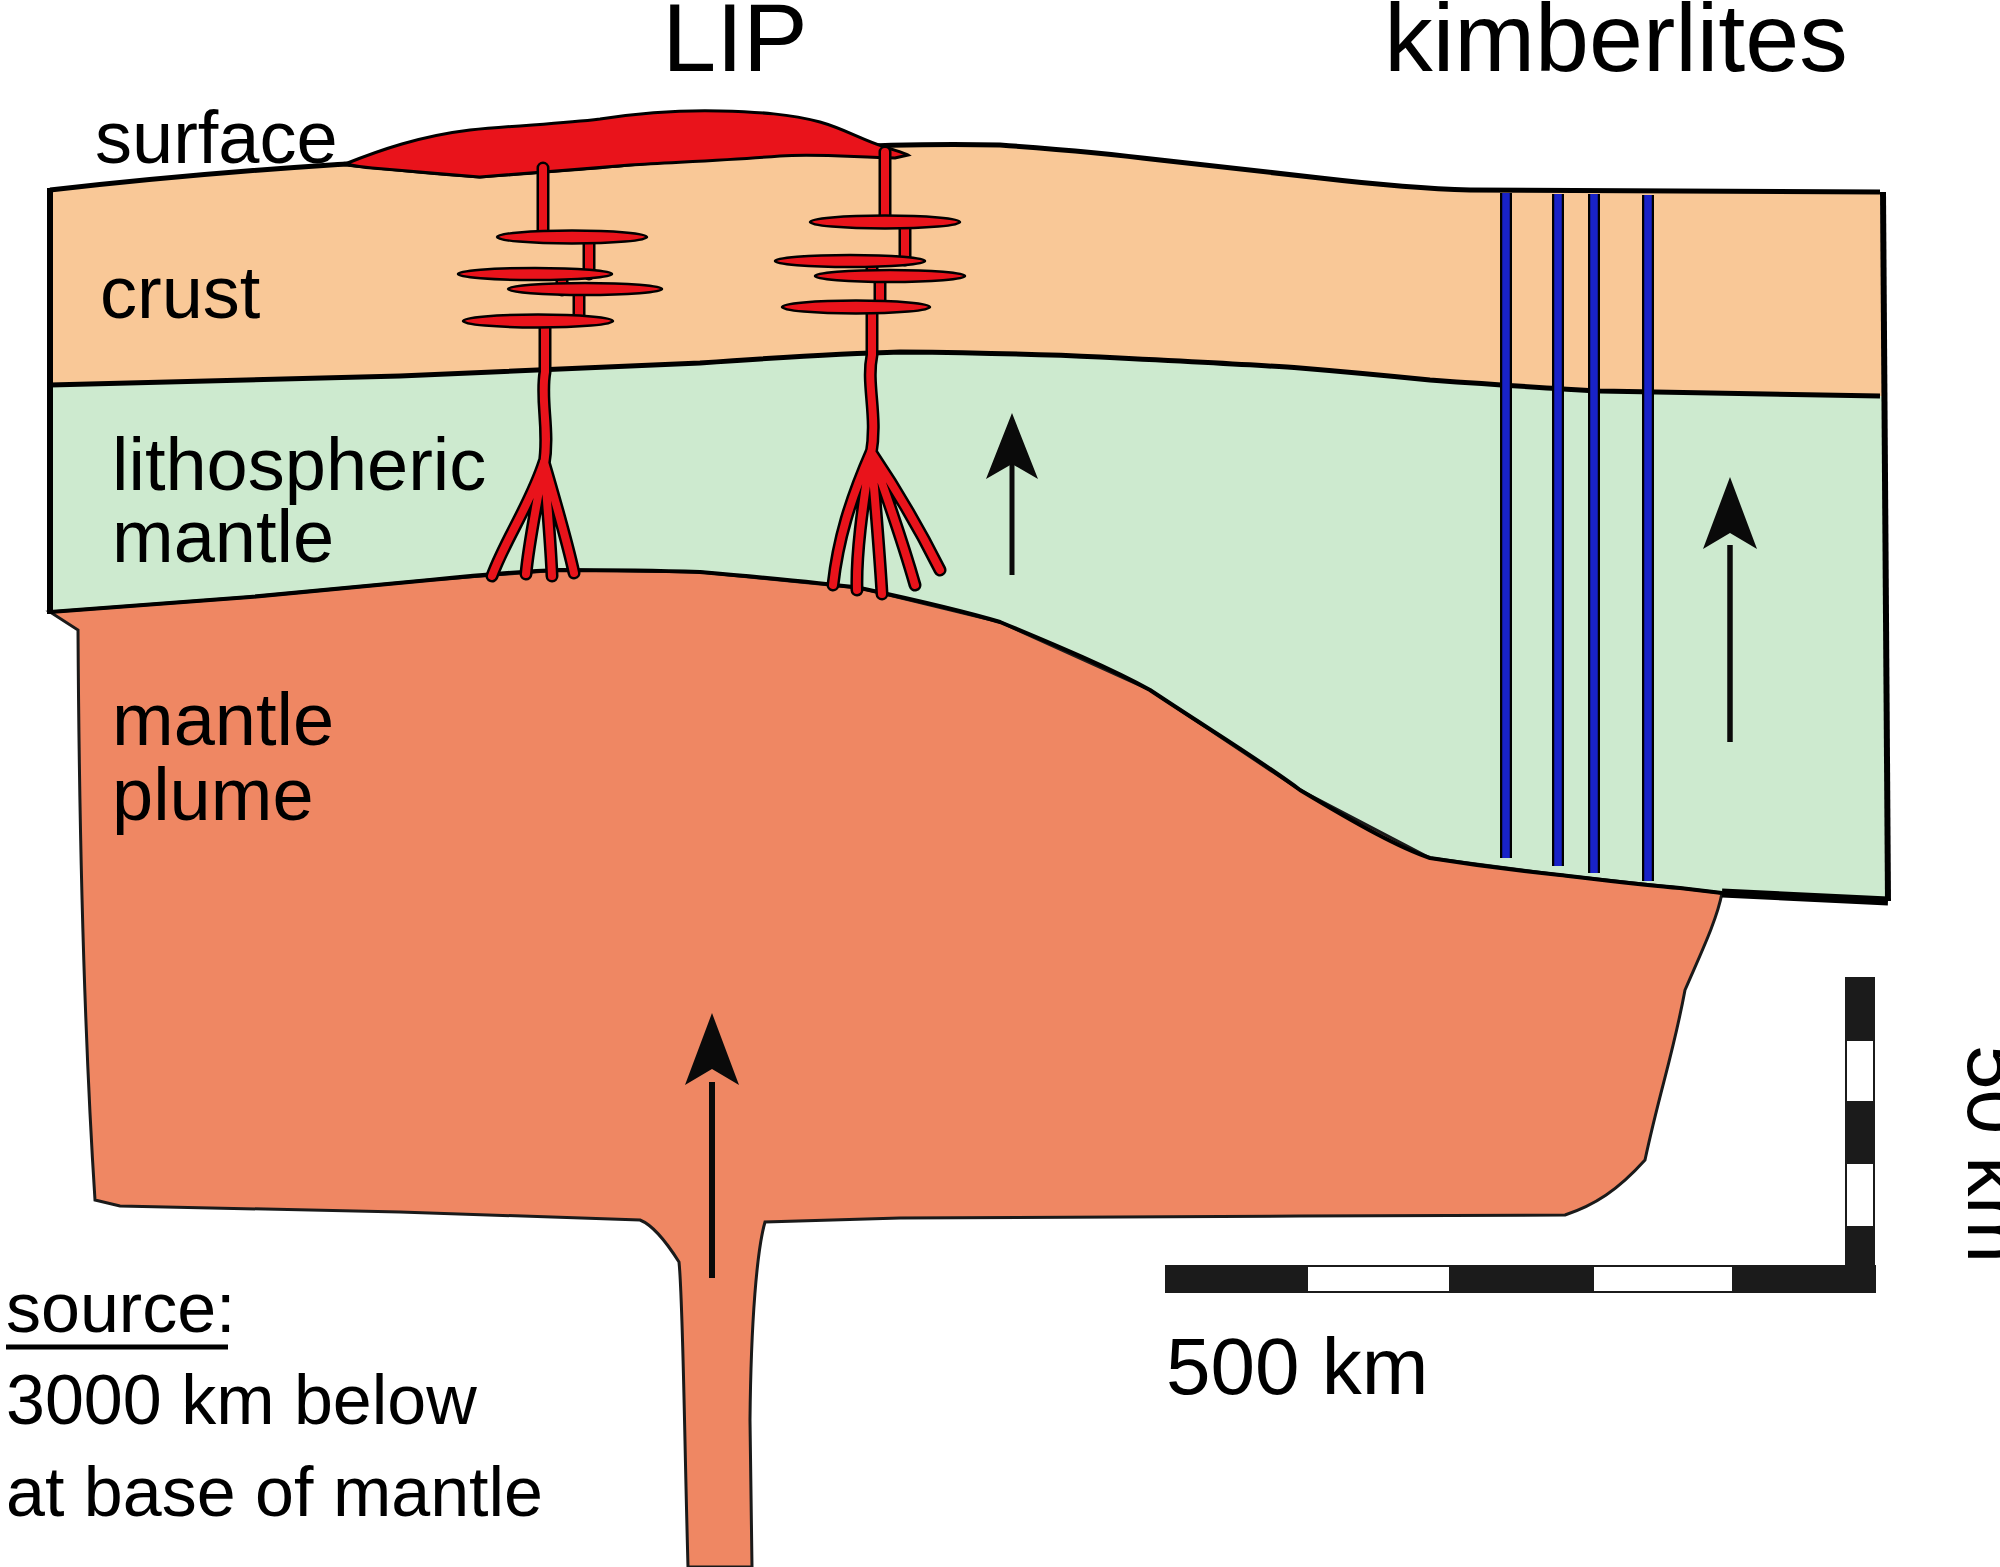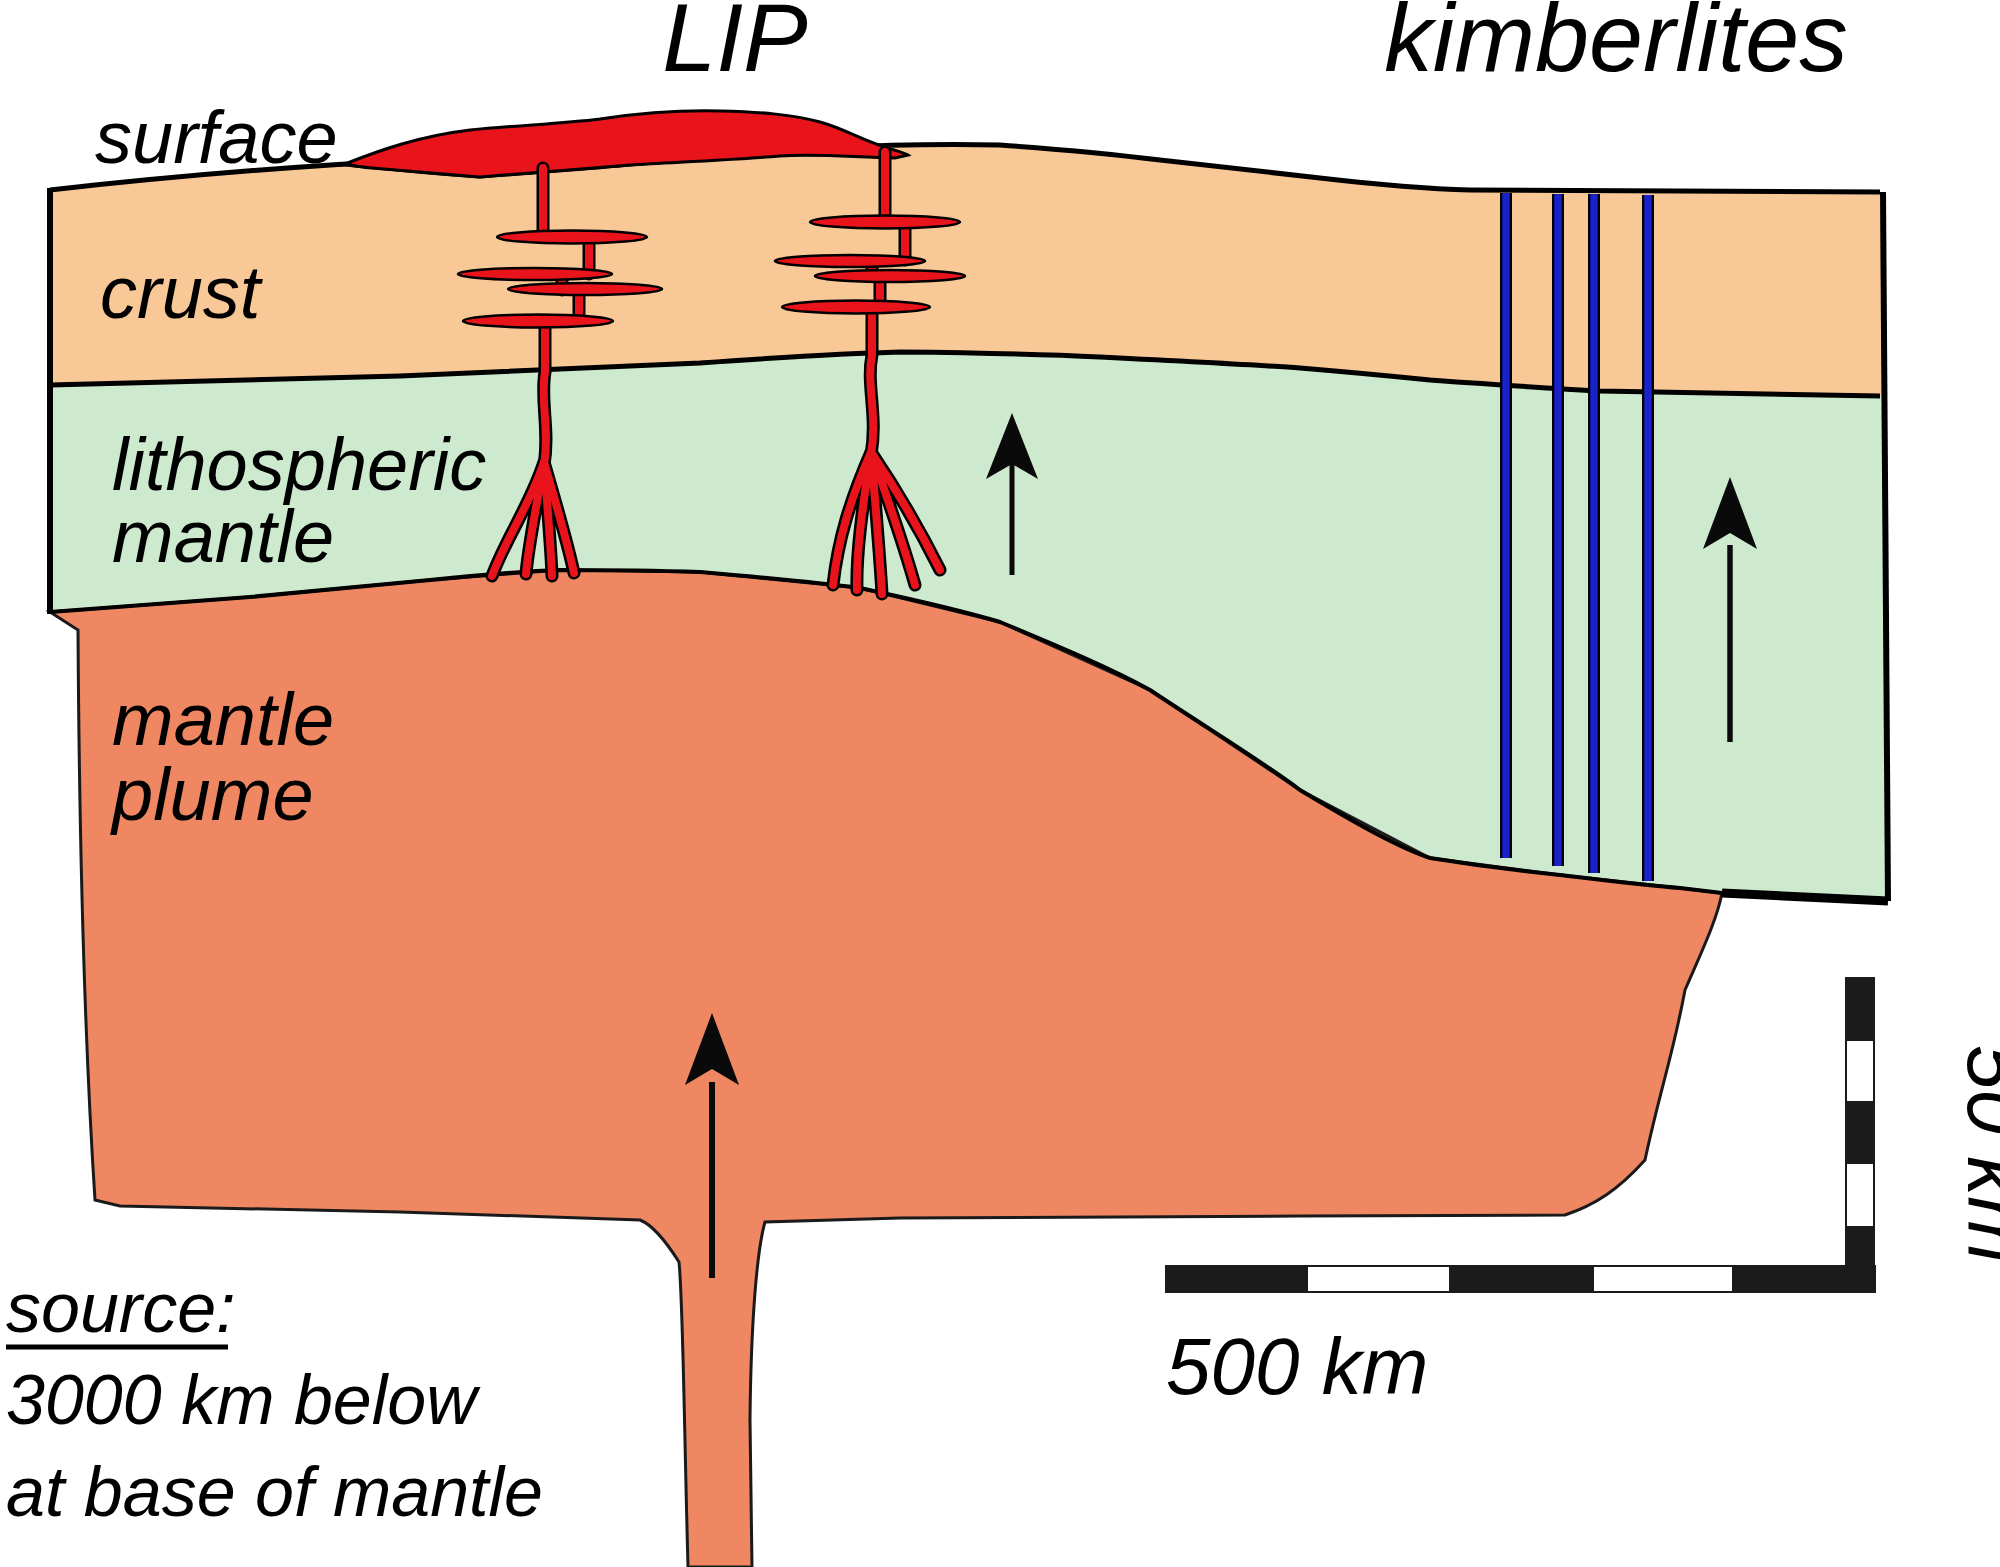--- a/index.html
+++ b/index.html
@@ -1,17 +1,17 @@
 <!DOCTYPE html>
 <html style="--color-background: #ffffff; --color-crust: #F9C897; --color-lithospheric_mantle: #CDEACF; --color-mantle_plume: #EF8763; --color-magma_red: #E9131B; --color-kimberlite_blue: #1822C8; --color-outline: #000000; --color-scalebar: #1b1b1b;"><head>
 <meta charset="utf-8">
 <style>
   html,body{margin:0;padding:0;background:#fff;}
   .page{width:2000px;height:1567px;position:relative;background:var(--color-background,#fff);
-        font-family:"Liberation Sans", sans-serif;font-style:italic;}
+        font-family:"Liberation Sans", sans-serif;}
   svg{display:block;}
   text{font-family:"Liberation Sans", sans-serif;fill:#000;}
   .title-text{font-size:97px;}
   .label-text{font-size:74px;}
   .note-text{font-size:70px;}
   .scale-text{font-size:80px;}
   .crust-fill{fill:var(--color-crust,#F9C897);}
   .green-fill{fill:var(--color-lithospheric_mantle,#CDEACF);}
   .plume-fill{fill:var(--color-mantle_plume,#EF8763);stroke:#1a1a1a;stroke-width:3;}
   .red-fill{fill:var(--color-magma_red,#E9131B);}

